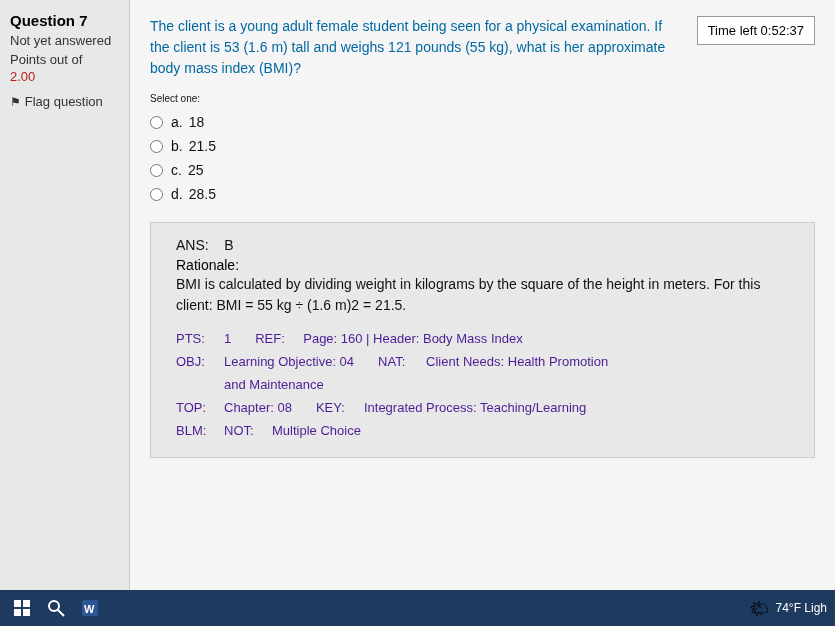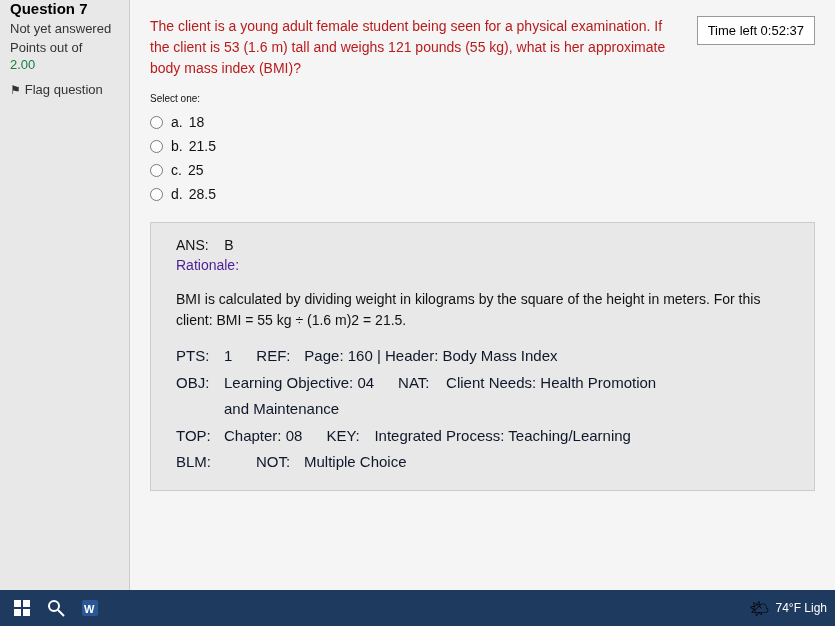--- a/index.html
+++ b/index.html
@@ -17,21 +17,21 @@
     .main-content {
       display: flex;
       flex: 1;
       background: #e8e8e8;
     }
 
     
     .sidebar {
       width: 130px;
       background: #e8e8e8;
-      padding: 0 10px;
+      padding: 12px 10px;
       flex-shrink: 0;
       border-right: 1px solid #ccc;
     }
 
     .sidebar-question-title {
       font-weight: bold;
       font-size: 15px;
       margin-bottom: 4px;
       color: #000;
     }
@@ -43,21 +43,21 @@
     }
 
     .sidebar-points-label {
       font-size: 13px;
       color: #333;
       margin-bottom: 2px;
     }
 
     .sidebar-points-value {
       font-size: 13px;
-      color: #15803d;
+      color: #b91c1c;
       margin-bottom: 10px;
     }
 
     .sidebar-flag {
       font-size: 13px;
       color: #333;
       cursor: pointer;
       display: flex;
       align-items: center;
       gap: 4px;
@@ -77,21 +77,21 @@
 
     .question-header {
       display: flex;
       justify-content: space-between;
       align-items: flex-start;
       margin-bottom: 14px;
     }
 
     .question-text {
       font-size: 14px;
-      color: #b91c1c;
+      color: #0369a1;
       line-height: 1.5;
       flex: 1;
       margin-right: 20px;
     }
 
     .timer-box {
       border: 1px solid #999;
       padding: 6px 10px;
       background: #fff;
       font-size: 13px;
@@ -141,34 +141,34 @@
       margin-bottom: 4px;
       color: #111;
     }
 
     .ans-label {
       font-weight: normal;
     }
 
     .rationale-label {
       font-size: 14px;
-      margin-bottom: 16px;
-      color: #4c1d95;
+      margin-bottom: 1px;
+      color: #000000;
     }
 
     .rationale-text {
       font-size: 14px;
       color: #111;
       line-height: 1.5;
       margin-bottom: 12px;
     }
 
     .meta-grid {
-      font-size: 15px;
-      color: #0f172a;
+      font-size: 13px;
+      color: #4c1d95;
       line-height: 1.7;
     }
 
     .meta-row {
       display: flex;
       gap: 8px;
       flex-wrap: wrap;
       margin-bottom: 1px;
     }
 
@@ -291,21 +291,21 @@
           <span style="margin-left:48px;">and Maintenance</span>
         </div>
         <div class="meta-row">
           <span class="meta-key">TOP:</span>
           <span>Chapter: 08</span>
           <span class="meta-key" style="margin-left:16px;">KEY:</span>
           <span>Integrated Process: Teaching/Learning</span>
         </div>
         <div class="meta-row">
           <span class="meta-key">BLM:</span>
-          <span class="meta-key" style="margin-left:32px;">NOT:</span>
+          <span class="meta-key" style="margin-left:0;">NOT:</span>
           <span>Multiple Choice</span>
         </div>
       </div>
     </div>
   </div>
 </div>
 
 <div class="taskbar">
   <div class="taskbar-icon">
     <svg viewBox="0 0 20 20" xmlns="http://www.w3.org/2000/svg">

